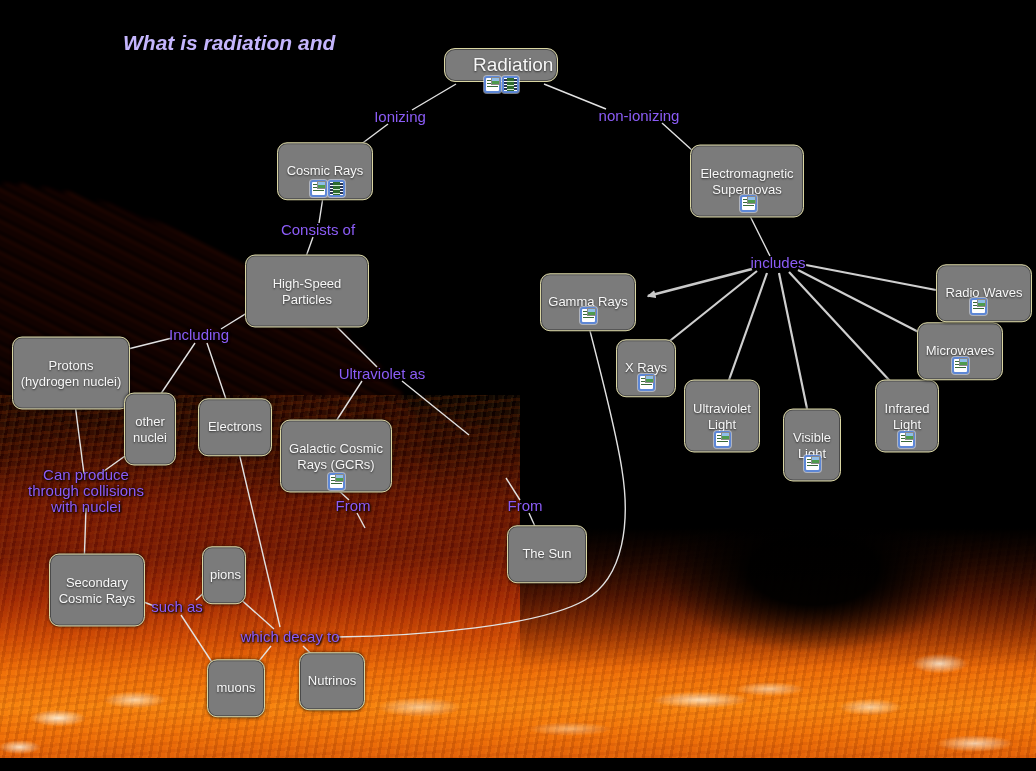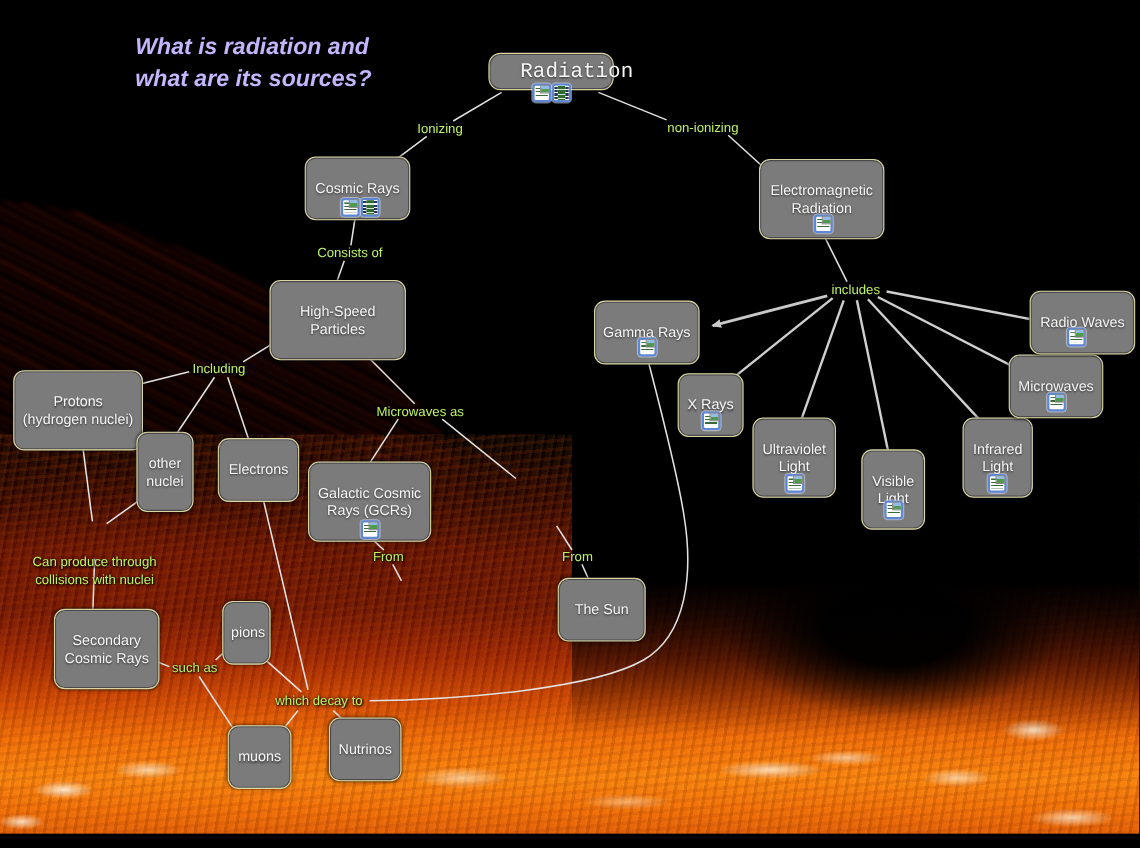--- a/index.html
+++ b/index.html
@@ -44,24 +44,24 @@
   .lk{stroke:#e2e2e2;stroke-width:1.4;fill:none;}
   .fan{stroke:#cfcfcf;stroke-width:2.2;fill:none;}
   .arrowlk{stroke:#c9c9c9;stroke-width:2.6;fill:none;}
 
   
   .node{position:absolute;transform:translate(-50%,-50%);box-sizing:border-box;
     background:#7b7b7b;border:1.5px solid #d9d5a2;border-radius:10px;
     box-shadow:inset 0 0 0 1px rgba(35,35,35,.55), 0 0 3px rgba(0,0,0,.7);
     color:#f7f7f7;font-size:13px;line-height:15.5px;text-align:center;
     padding:20px 7px;text-shadow:0 1px 2px rgba(0,0,0,.65);}
-  .node.big{font-size:19px;line-height:24px;padding:4px 28px;border-radius:11px;font-family:Liberation Mono, monospace;}
+  .node.big{font-size:19px;line-height:24px;padding:4px 28px;border-radius:11px;}
 
   
-  .ll{position:absolute;transform:translate(-50%,-50%);color:#bef264;font-size:12px;
+  .ll{position:absolute;transform:translate(-50%,-50%);color:#8b5cf6;font-size:15px;
     line-height:16px;white-space:nowrap;text-align:center;
     text-shadow:0 0 3px #000, 1px 1px 2px #000;}
   .ll.wrap{white-space:normal;width:134px;}
 
   
   .ricon{position:absolute;width:17px;height:17px;background:#fff;border:2px solid #5d87d6;
     border-radius:3px;box-sizing:border-box;box-shadow:0 0 0 1px rgba(230,238,255,.5);}
   .doc::before{content:"";position:absolute;left:1px;top:2px;width:11px;height:9px;
     background:repeating-linear-gradient(to bottom, #3a6a3a 0 1px, rgba(0,0,0,0) 1px 3px);}
   .doc::after{content:"";position:absolute;right:0;top:0;width:7px;height:6px;
@@ -129,31 +129,31 @@
     <line class="fan" x1="779" y1="273" x2="810" y2="423"></line>
     <line class="fan" x1="789" y1="272" x2="902" y2="394"></line>
     <line class="fan" x1="798" y1="270" x2="936" y2="341"></line>
     <line class="fan" x1="806" y1="265" x2="936" y2="290"></line>
   </svg>
 
   <span class="ll" style="left:400px;top:117px">Ionizing</span>
   <span class="ll" style="left:639px;top:116px">non-ionizing</span>
   <span class="ll" style="left:318px;top:230px">Consists of</span>
   <span class="ll" style="left:199px;top:335px">Including</span>
-  <span class="ll" style="left:382px;top:374px">Microwaves as</span>
+  <span class="ll" style="left:382px;top:374px">Ultraviolet as</span>
   <span class="ll" style="left:353px;top:506px">From</span>
   <span class="ll" style="left:525px;top:506px">From</span>
-  <span class="ll wrap" style="left:86px;top:519px">Can produce through collisions with nuclei</span>
+  <span class="ll wrap" style="left:86px;top:491px">Can produce through collisions with nuclei</span>
   <span class="ll" style="left:177px;top:607px">such as</span>
   <span class="ll" style="left:290px;top:637px">which decay to</span>
   <span class="ll" style="left:778px;top:263px">includes</span>
 
   <div class="node big" style="left:501px;top:65px;width:114px">Radiation</div>
   <div class="node" style="left:325px;top:171px;width:96px">Cosmic Rays</div>
-  <div class="node" style="left:747px;top:181px;width:114px">Electromagnetic Radiation</div>
+  <div class="node" style="left:747px;top:181px;width:114px">Electromagnetic Supernovas</div>
   <div class="node" style="left:307px;top:291px;width:124px">High-Speed Particles</div>
   <div class="node" style="left:71px;top:373px;width:118px">Protons (hydrogen nuclei)</div>
   <div class="node" style="left:150px;top:429px;width:52px">other nuclei</div>
   <div class="node" style="left:235px;top:427px;width:74px">Electrons</div>
   <div class="node" style="left:336px;top:456px;width:112px">Galactic Cosmic Rays (GCRs)</div>
   <div class="node" style="left:547px;top:554px;width:80px">The Sun</div>
   <div class="node" style="left:97px;top:590px;width:96px">Secondary Cosmic Rays</div>
   <div class="node" style="left:224px;top:575px;width:44px">pions</div>
   <div class="node" style="left:236px;top:688px;width:58px">muons</div>
   <div class="node" style="left:332px;top:681px;width:66px">Nutrinos</div>
@@ -174,16 +174,15 @@
   <span class="ricon doc" style="left:638px;top:374px"></span>
   <span class="ricon doc" style="left:714px;top:431px"></span>
   <span class="ricon doc" style="left:804px;top:455px"></span>
   <span class="ricon doc" style="left:898px;top:431px"></span>
   <span class="ricon doc" style="left:952px;top:357px"></span>
   <span class="ricon doc" style="left:970px;top:298px"></span>
   <span class="ricon doc" style="left:328px;top:473px"></span>
 
   <div id="map-title">
     <div>What is radiation and</div>
-    <div>what are its sources?</div>
   </div>
 
 </div>
 
 </body></html>

